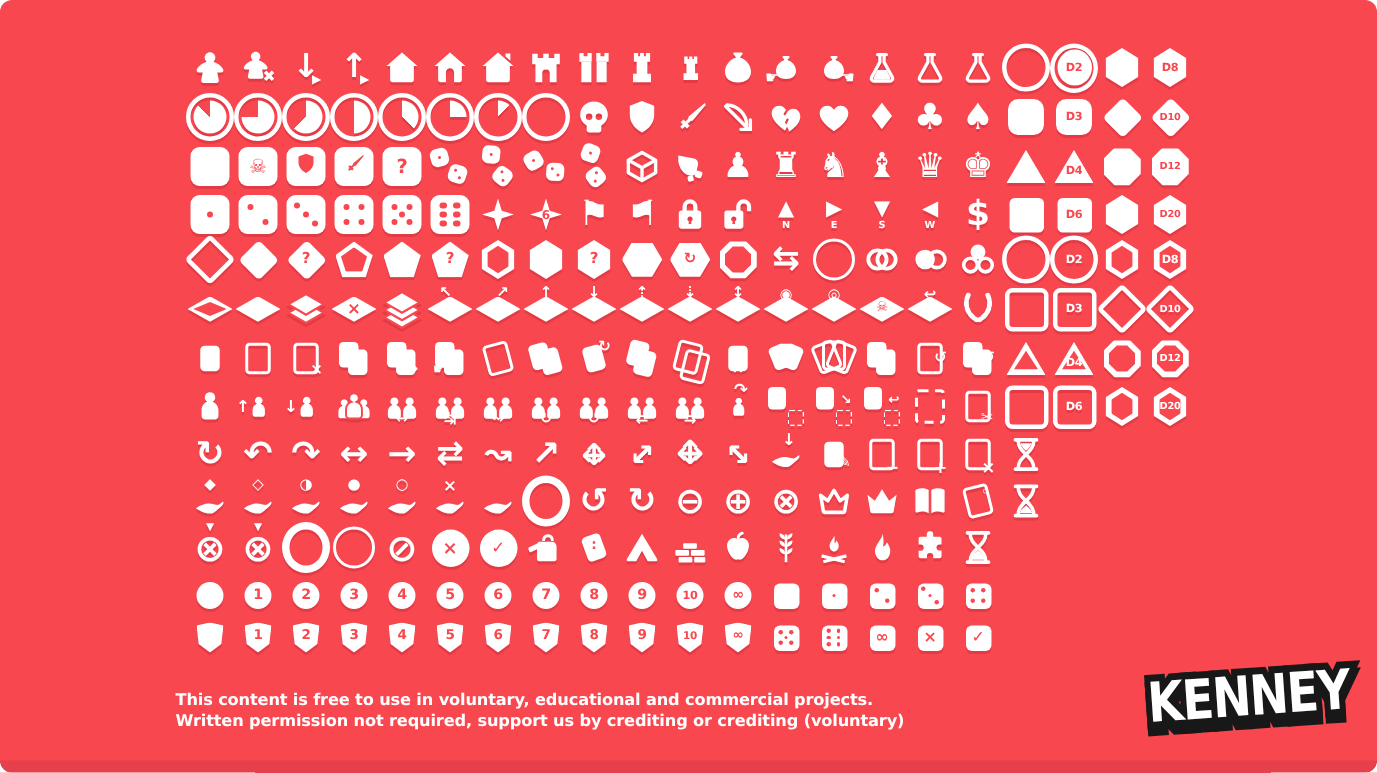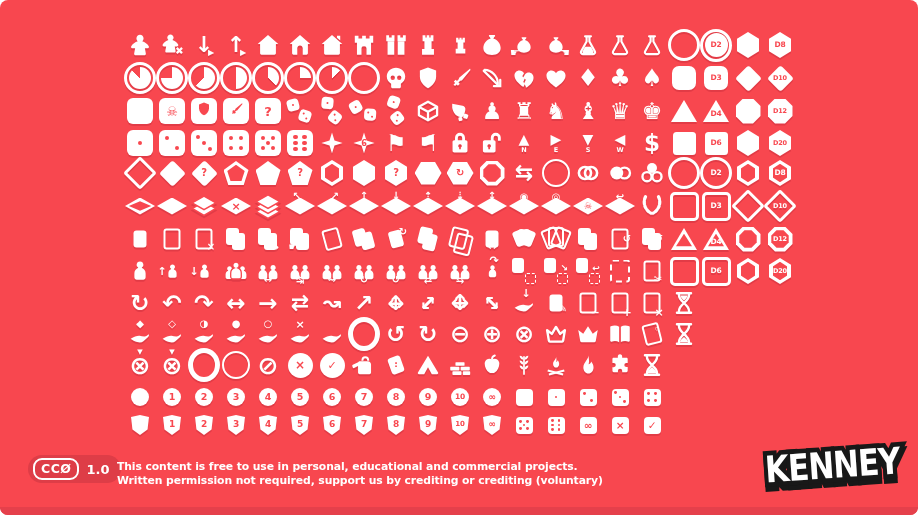--- a/index.html
+++ b/index.html
@@ -1641,27 +1641,23 @@
           <span class="slabel" style="left: 50%; top: 50%; transform: translate(-50%, -50%); color: rgb(248, 71, 79); font-size: 10.54px;">×</span>
         </div>
       </div>
       <div class="cell" style="left: 652px; top: 425px;">
         <div style="position: relative; width: 17px; height: 17px; background: rgb(255, 255, 255); border-radius: 4px; flex: 0 0 auto;">
           <span class="slabel" style="left: 50%; top: 50%; transform: translate(-50%, -50%); color: rgb(248, 71, 79); font-size: 10.54px;">✓</span>
         </div>
       </div>
     </div>
 
-  <div id="cc-pill">
-    <span id="cc-box">CCØ</span>
-    <span id="cc-ver">1.0</span>
-  </div>
 
   <div id="lic">
-    <div>This content is free to use in personal, educational and commercial projects.</div>
+    <div>This content is free to use in voluntary, educational and commercial projects.</div>
     <div>Written permission not required, support us by crediting or crediting (voluntary)</div>
   </div>
 
   <div id="logo">
     <span class="logo-drop">KENNEY</span>
     <span class="logo-edge">KENNEY</span>
     <span class="logo-face">KENNEY</span>
   </div>
 
   <div id="strip"></div>

